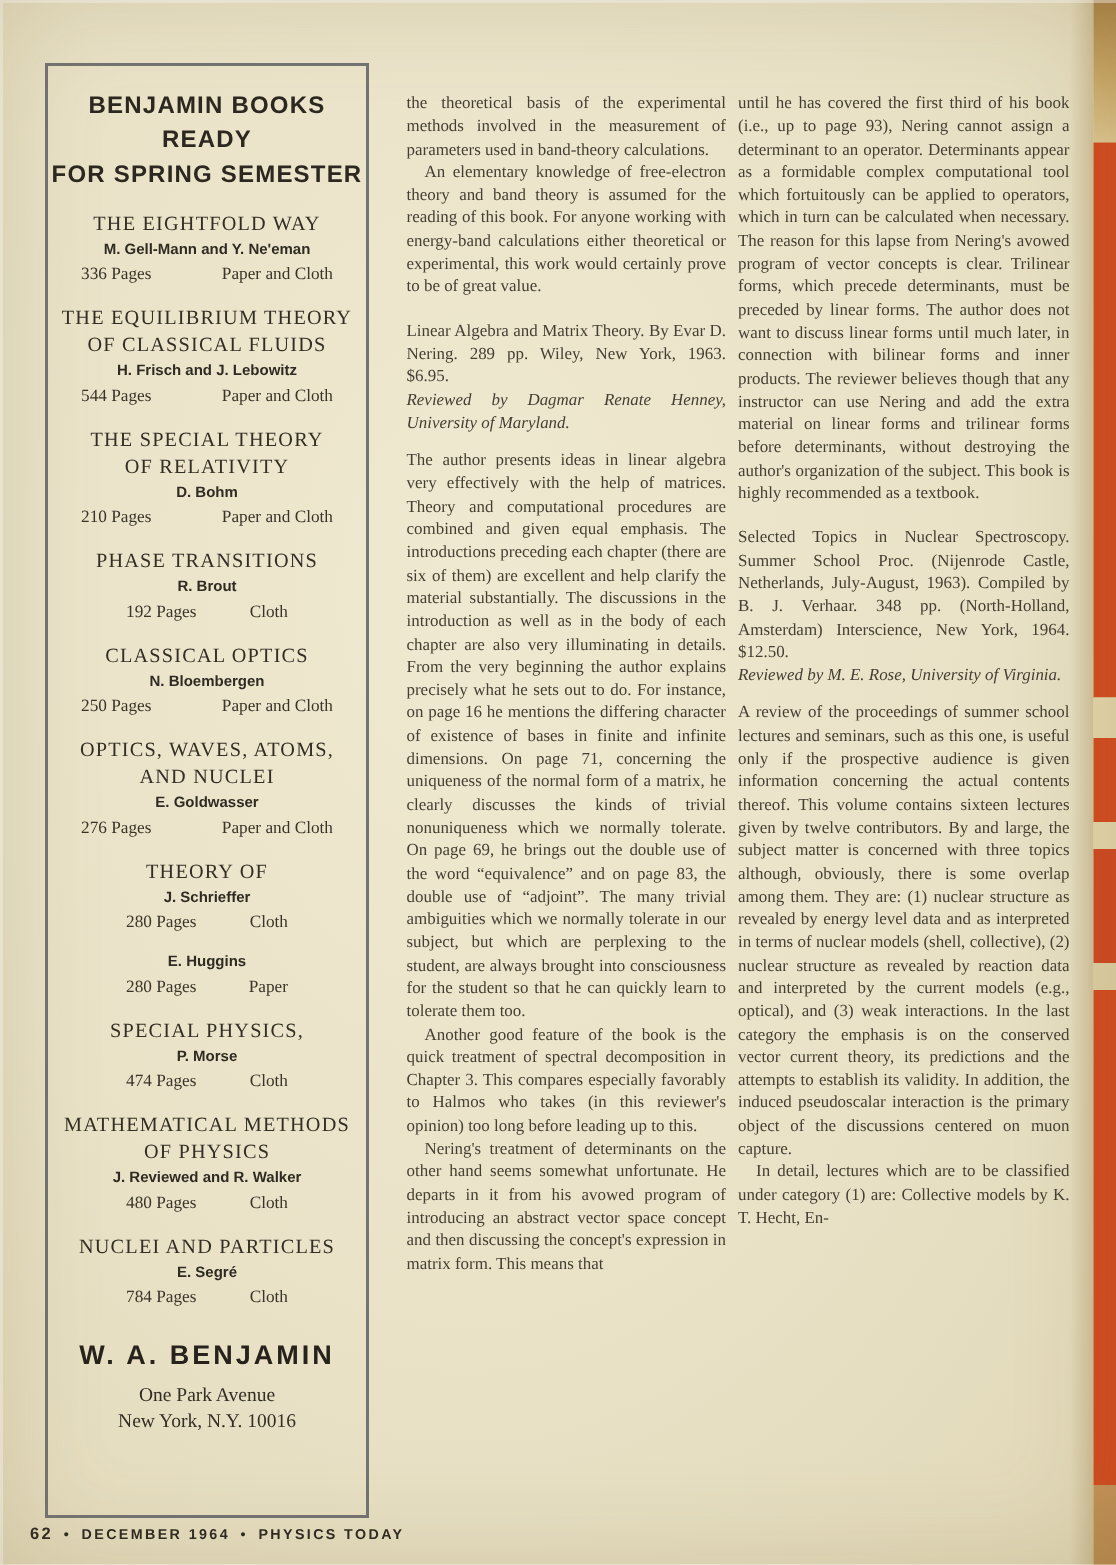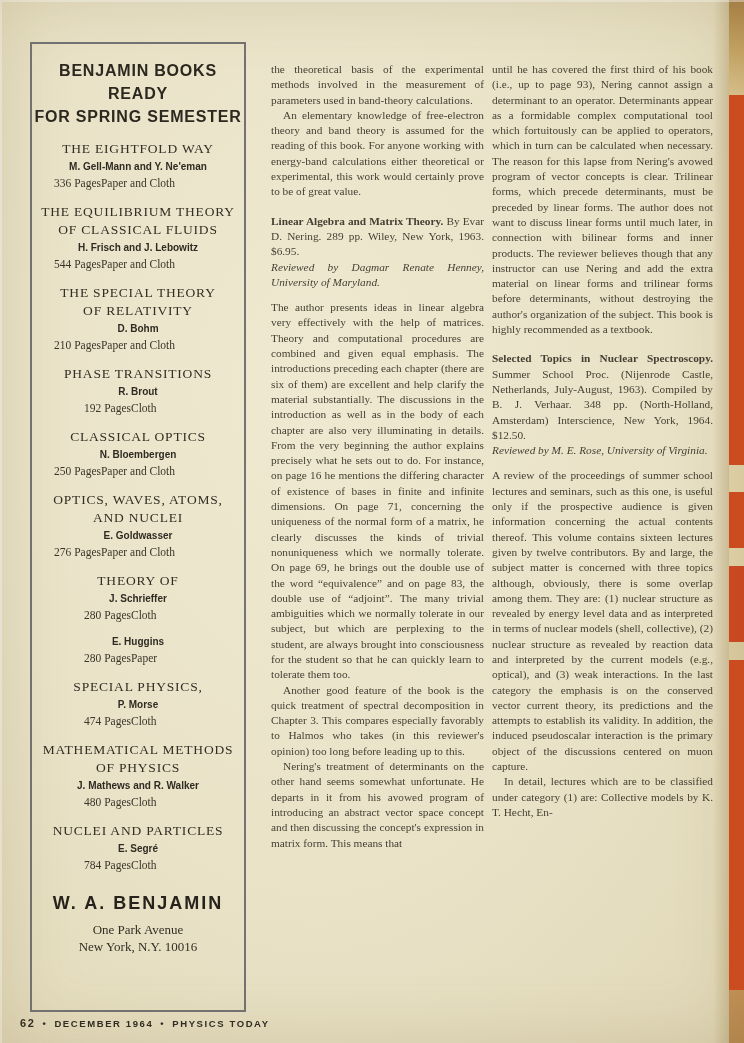--- a/index.html
+++ b/index.html
@@ -27,35 +27,35 @@
     background:linear-gradient(to right, rgba(150,120,60,0), rgba(150,120,60,.28));}
   
   .ad-box{position:absolute;left:30px;top:42px;width:212px;height:966px;
     border:2px solid #737373;text-align:center;}
   .ad-heading{margin-top:15px;font-family:"Liberation Sans",sans-serif;font-weight:bold;
     font-size:16px;line-height:23px;letter-spacing:.8px;color:#2c2820;}
   .book{margin-top:12px;}
   .book-title{font-size:13.5px;line-height:18px;letter-spacing:.8px;color:#332e24;}
   .book-authors{margin-top:2px;font-family:"Liberation Sans",sans-serif;font-weight:bold;
     font-size:10px;line-height:13px;color:#2f2b22;}
-  .book-details{margin-top:3px;display:flex;justify-content:flex-start;
+  .book-details{margin-top:3px;display:flex;justify-content:space-between;
     font-size:11.5px;line-height:15px;color:#3a3429;}
   .book-details.wide{padding:0 22px;}
   .book-details.narrow{padding:0 52px;}
   .publisher{margin-top:20px;font-family:"Liberation Sans",sans-serif;font-weight:bold;
     font-size:18px;letter-spacing:2px;color:#27231c;}
   .address{margin-top:7px;font-size:13px;line-height:17px;color:#332e24;}
   
   .col{position:absolute;top:62px;text-align:justify;font-size:11.3px;line-height:15.3px;color:#453f33;}
   .col-middle{left:271px;width:213px;}
   .col-right{left:492px;width:221px;}
   .col p{margin:0;}
   .col p.indent{text-indent:12px;}
   .review-block{margin:14px 0 10px;}
-  .review-title{font-weight:bold;}
+  .review-title{font-weight:normal;}
   .reviewer{font-style:italic;}
   
   .footer{position:absolute;left:20px;top:1017px;font-family:"Liberation Sans",sans-serif;
     font-weight:bold;font-size:9.5px;letter-spacing:1.6px;color:#2c2820;}
   .footer .num{font-size:11px;}
   .footer .bullet{margin:0 7px;}
 </style>
 </head>
 <body>
 
@@ -156,21 +156,21 @@
       <span>474 Pages</span>
       <span>Cloth</span>
     </div>
   </div>
 
   <div class="book">
     <div class="book-title">
       <div>MATHEMATICAL METHODS</div>
       <div>OF PHYSICS</div>
     </div>
-    <div class="book-authors">J. Mathews and R. Walker</div>
+    <div class="book-authors">J. Reviewed and R. Walker</div>
     <div class="book-details narrow">
       <span>480 Pages</span>
       <span>Cloth</span>
     </div>
   </div>
 
   <div class="book">
     <div class="book-title">NUCLEI AND PARTICLES</div>
     <div class="book-authors">E. Segré</div>
     <div class="book-details narrow">

